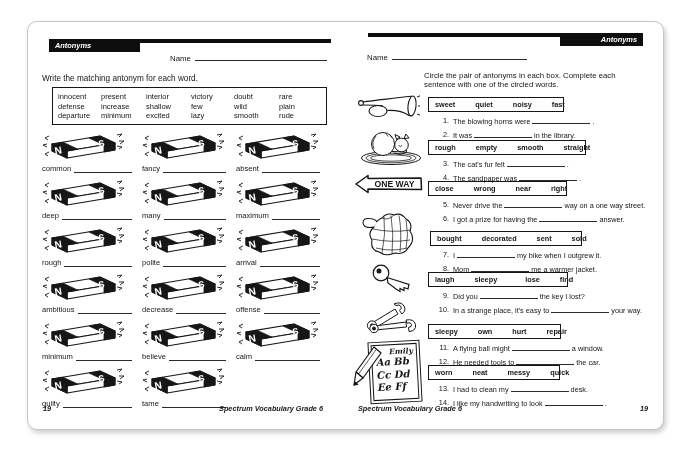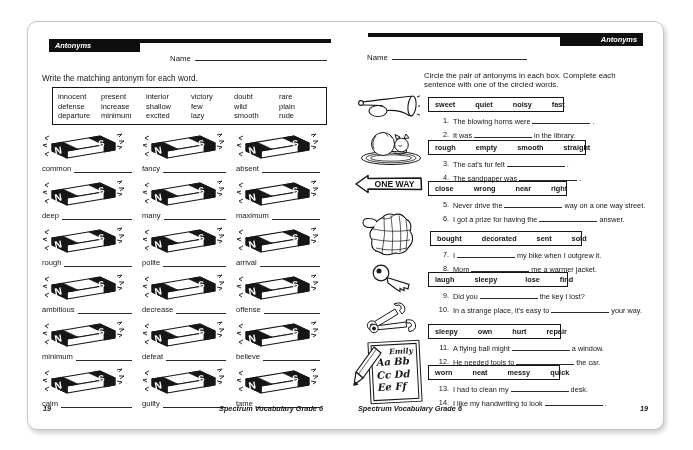--- a/index.html
+++ b/index.html
@@ -215,29 +215,20 @@
       <div class="mline">
           <span>minimum</span>
           <span class="mblank"></span>
         </div>
     </div>
     <div class="mcell">
       <svg class="magnet">
           <use href="#magnet-sym"></use>
         </svg>
       <div class="mline">
-          <span>defeat</span>
-          <span class="mblank"></span>
-        </div>
-    </div>
-    <div class="mcell">
-      <svg class="magnet">
-          <use href="#magnet-sym"></use>
-        </svg>
-      <div class="mline">
           <span>believe</span>
           <span class="mblank"></span>
         </div>
     </div>
     <div class="mcell">
       <svg class="magnet">
           <use href="#magnet-sym"></use>
         </svg>
       <div class="mline">
           <span>calm</span>

